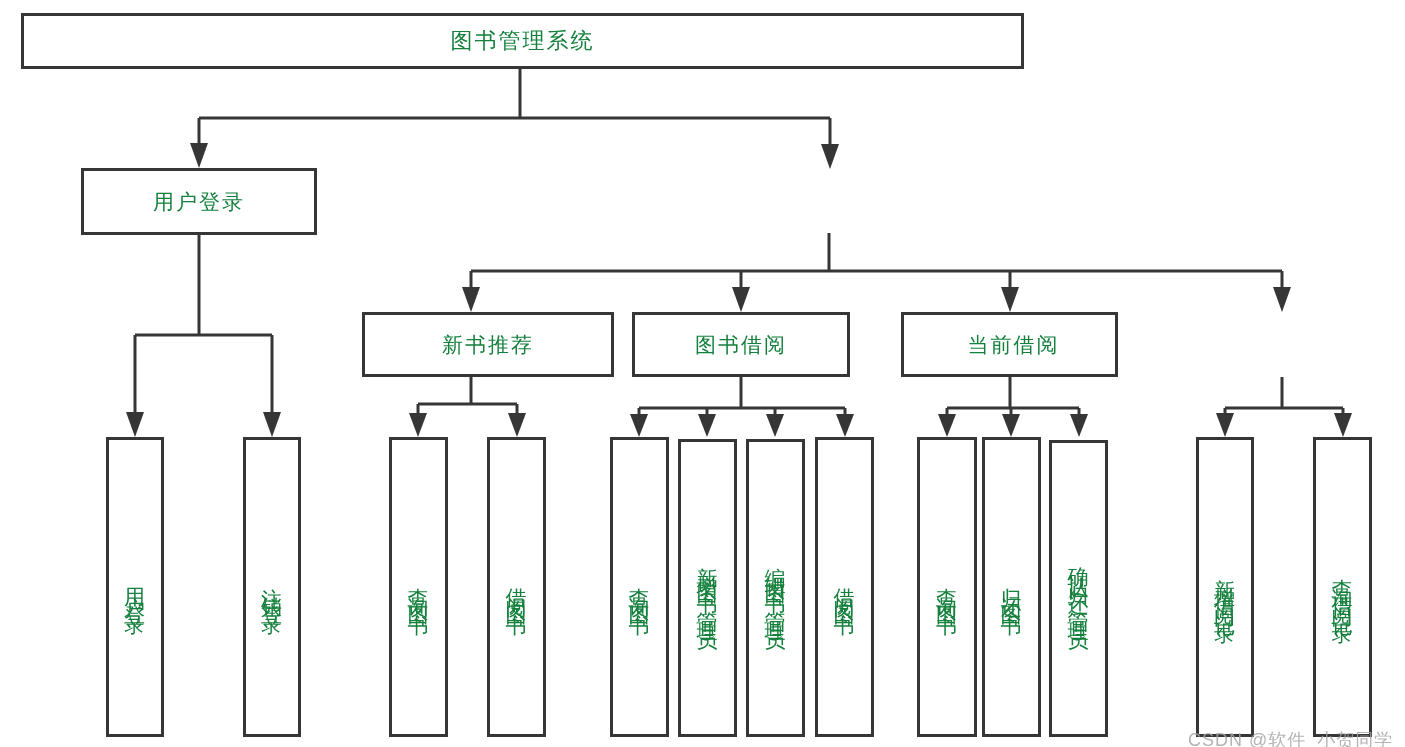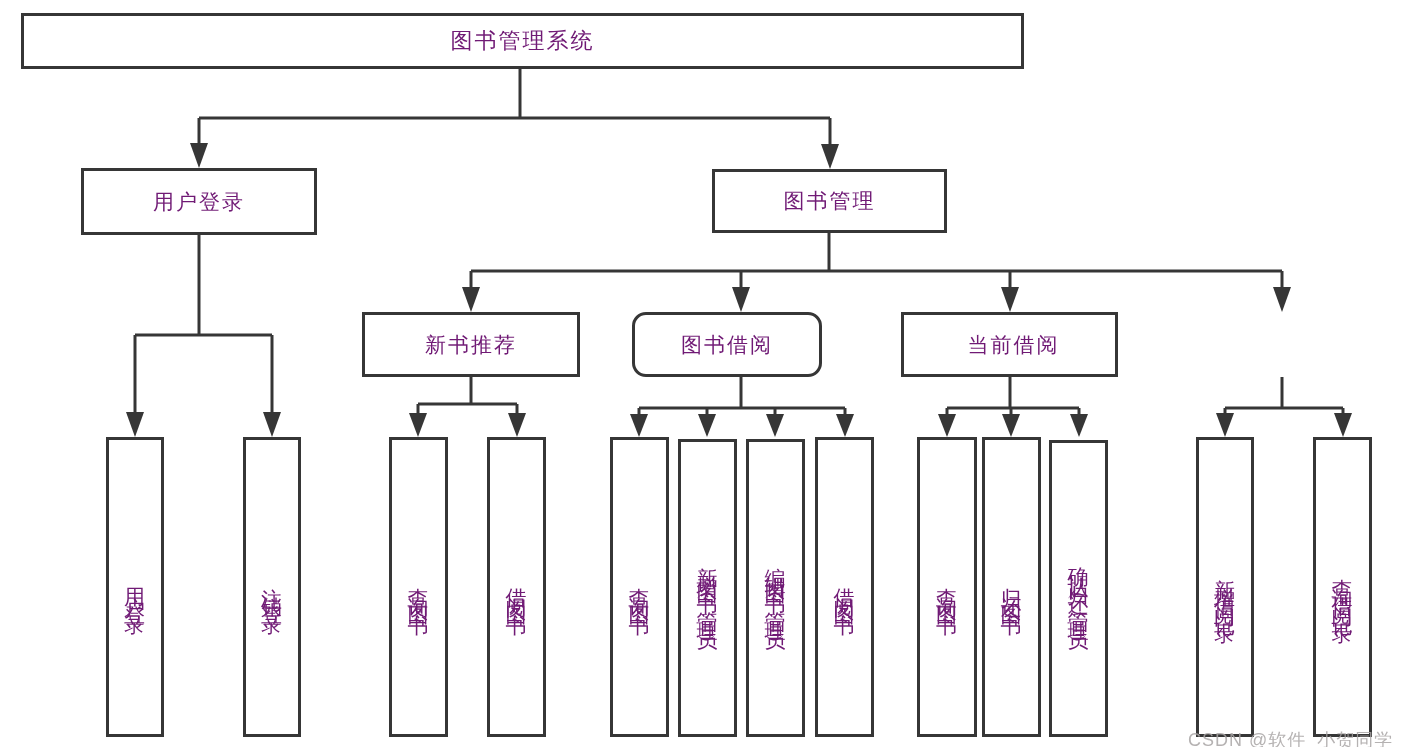--- a/index.html
+++ b/index.html
@@ -20,21 +20,21 @@
     left: 0; top: 0;
     width: 1405px;
     height: 747px;
     pointer-events: none;
   }
   .box {
     position: absolute;
     box-sizing: border-box;
     background: #ffffff;
     border: 3px solid #363636;
-    color: #701a75;
+    color: #15803d;
     display: flex;
     align-items: center;
     justify-content: center;
     text-align: center;
   }
   .hbox {
     font-size: 21px;
     letter-spacing: 2px;
     white-space: nowrap;
   }
@@ -147,24 +147,23 @@
       <path d="M1225 408 V416"></path>
       <polygon points="1225,437 1216,413 1234,413"></polygon>
       <path d="M1343 408 V416"></path>
       <polygon points="1343,437 1334,413 1352,413"></polygon>
     </g>
   </svg>
 
   <div class="box hbox rootbox" style="left:21px; top:13px; width:1003px; height:56px;">图书管理系统</div>
 
   <div class="box hbox" style="left:81px; top:168px; width:236px; height:67px;">用户登录</div>
-  <div class="box hbox" style="left:712px; top:169px; width:235px; height:64px;">图书管理</div>
 
-  <div class="box hbox" style="left:362px; top:312px; width:218px; height:65px;">新书推荐</div>
-  <div class="box hbox" style="left:632px; top:312px; width:190px; height:65px;border-radius:14px;">图书借阅</div>
+  <div class="box hbox" style="left:362px; top:312px; width:252px; height:65px;">新书推荐</div>
+  <div class="box hbox" style="left:632px; top:312px; width:218px; height:65px;">图书借阅</div>
   <div class="box hbox" style="left:901px; top:312px; width:217px; height:65px;padding-left:8px;">当前借阅</div>
 
   <div class="box leaf" style="left:106px; top:437px; width:58px; height:300px;">用户登录</div>
   <div class="box leaf" style="left:243px; top:437px; width:58px; height:300px;">注销登录</div>
 
   <div class="box leaf" style="left:389px; top:437px; width:59px; height:300px;">查询图书</div>
   <div class="box leaf" style="left:487px; top:437px; width:59px; height:300px;">借阅图书</div>
 
   <div class="box leaf" style="left:610px; top:437px; width:59px; height:300px;">查询图书</div>
   <div class="box leaf" style="left:678px; top:439px; width:59px; height:298px;">新增图书（管理员）</div>

